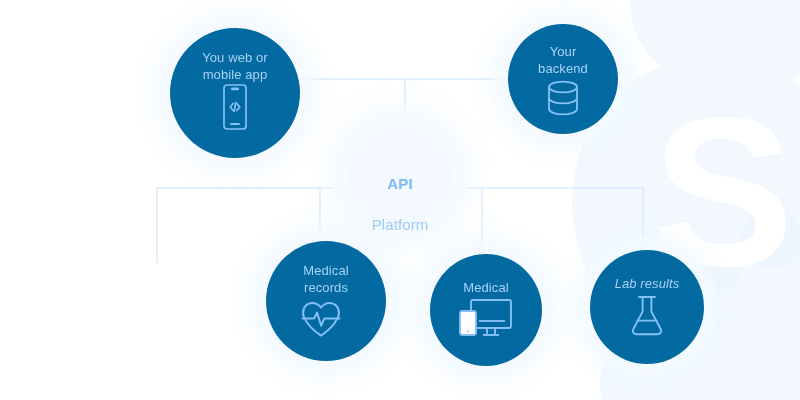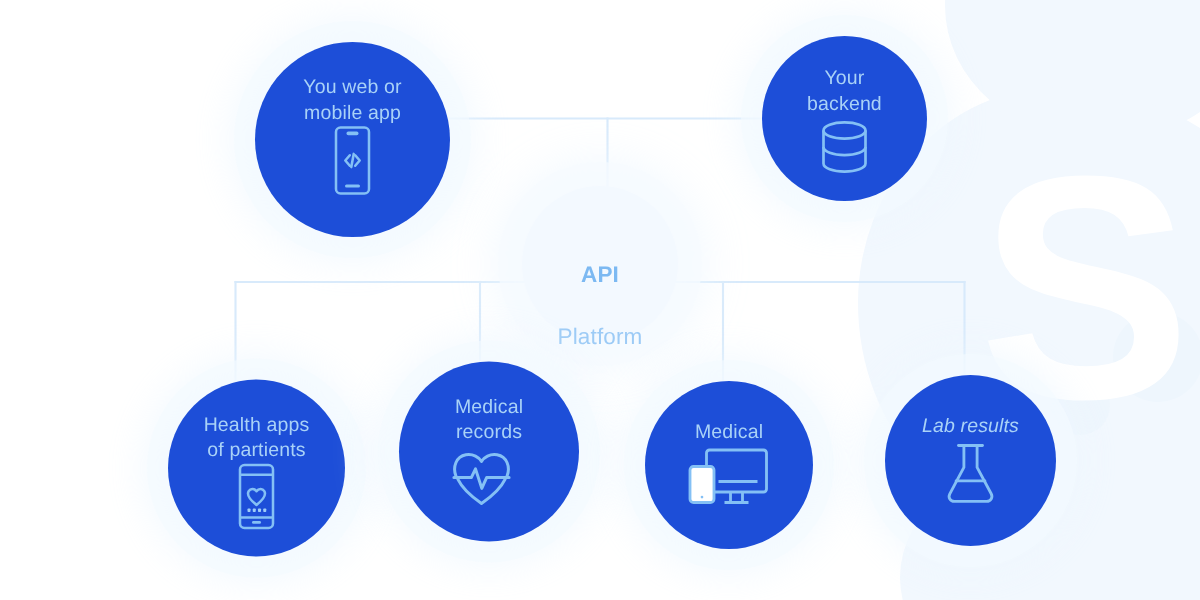--- a/index.html
+++ b/index.html
@@ -23,21 +23,21 @@
     position:absolute;right:12px;top:86px;
     font-size:212px;line-height:212px;font-weight:bold;
     color:#ffffff;font-family:"Liberation Sans","DejaVu Sans",sans-serif;
     letter-spacing:-6px;
   }
 
   
   .wires{position:absolute;left:0;top:0;width:800px;height:400px;}
 
   
-  .node{position:absolute;border-radius:50%;background:#1d4ed8;
+  .node{position:absolute;border-radius:50%;background:#0369a1;
         display:flex;flex-direction:column;align-items:center;justify-content:flex-start;
         box-shadow:0 0 0 14px rgba(244,250,255,0.62),0 0 26px 16px rgba(238,247,255,0.75);}
   .node .label{
     color:#a9d2f7;text-align:center;line-height:1.28;
     font-size:13px;white-space:pre-line;letter-spacing:.1px;
   }
   .node .glyph{display:flex;align-items:center;justify-content:center;}
 
   
   .n-app{left:170px;top:28px;width:130px;height:130px;padding-top:22px;box-sizing:border-box;}
@@ -116,39 +116,20 @@
     </div>
   </div>
 
   <div class="node n-hub">
     <div class="label">
       <span class="strong">API</span>
       <span>Platform</span>
     </div>
   </div>
 
-  <div class="node n-health">
-    <div class="label">Health apps
-of partients</div>
-    <div class="glyph">
-      <svg width="32" height="46" viewBox="0 0 32 46" fill="none" stroke="#84c0f5" stroke-width="1.7">
-        <rect x="5" y="2" width="22" height="42" rx="3"></rect>
-        <line x1="5" y1="8.5" x2="27" y2="8.5"></line>
-        <line x1="5" y1="37" x2="27" y2="37"></line>
-        <rect x="13" y="39.4" width="6" height="1.8" rx="0.9" fill="#84c0f5" stroke="none"></rect>
-        <path d="M16 28.6 C10.6 24.4 9.4 21.8 10.8 19.4 C12 17.4 14.6 17.5 16 19.5 C17.4 17.5 20 17.4 21.2 19.4 C22.6 21.8 21.4 24.4 16 28.6 Z" stroke-linejoin="round"></path>
-        <g fill="#9fcdf6" stroke="none">
-          <rect x="10" y="31" width="2" height="2.4" rx="0.5"></rect>
-          <rect x="13.5" y="31" width="2" height="2.4" rx="0.5"></rect>
-          <rect x="17" y="31" width="2" height="2.4" rx="0.5"></rect>
-          <rect x="20.5" y="31" width="2" height="2.4" rx="0.5"></rect>
-        </g>
-      </svg>
-    </div>
-  </div>
 
   <div class="node n-records">
     <div class="label">Medical
 records</div>
     <div class="glyph">
       <svg width="52" height="46" viewBox="0 0 52 46" fill="none" stroke="#84c0f5" stroke-width="2" stroke-linecap="round" stroke-linejoin="round">
         <path d="M4 21.5 C1.6 15.4 4 8.4 10.6 7.2 C15.4 6.3 19.4 9 21 11.6 C22.6 9 26.6 6.3 31.4 7.2 C38 8.4 40.4 15.4 38 21.5"></path>
         <path d="M5.2 23.4 C8.6 30.4 15.4 35.8 21 39.6 C26.6 35.8 33.4 30.4 36.8 23.4"></path>
         <path d="M2.6 22.4 H14.2 L17 16.6 L21.2 29.6 L24.4 22.4 H39.4"></path>
       </svg>

